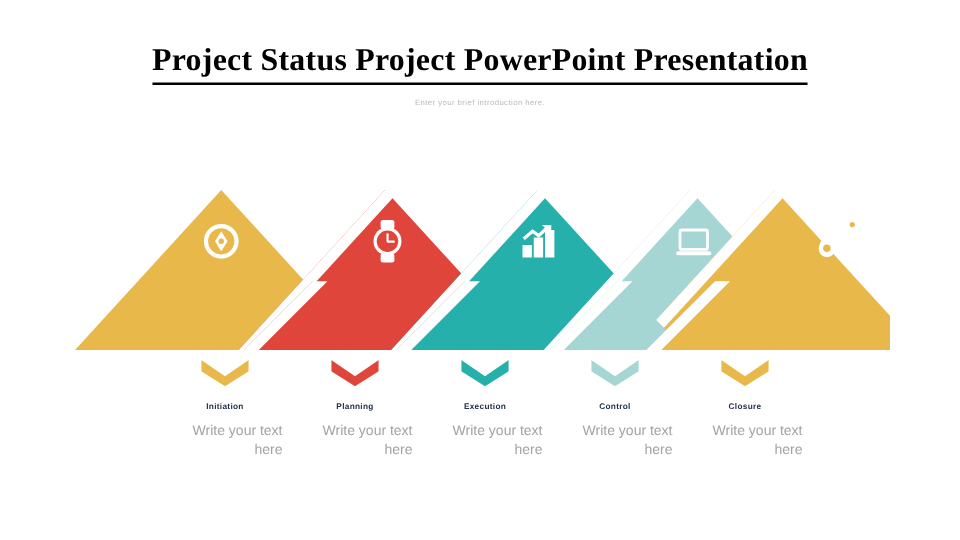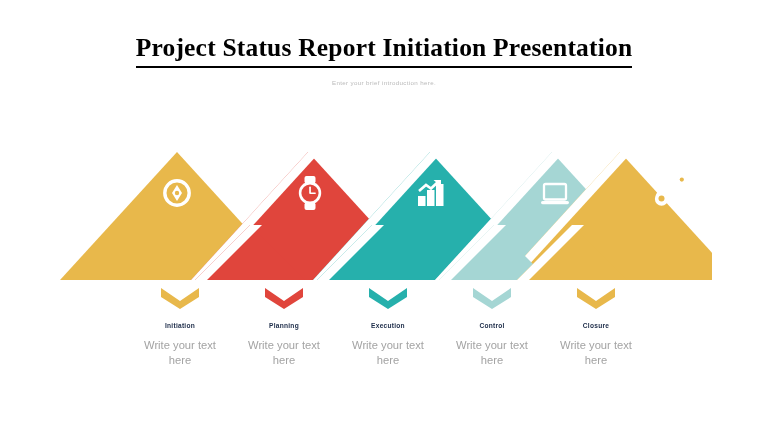--- a/index.html
+++ b/index.html
@@ -96,30 +96,30 @@
     color: #21304c;
     text-align: center;
     white-space: nowrap;
   }
   .col-body {
     margin-top: 9px;
     width: 92px;
     font-size: 11.2px;
     line-height: 15px;
     color: #a3a3a3;
-    text-align: center;
+    text-align: right;
   }
 </style>
 </head>
 <body>
 
 <div class="slide">
 
   <div class="title-wrap">
-    <div class="slide-title">Project Status Report Initiation Presentation</div>
+    <div class="slide-title">Project Status Project PowerPoint Presentation</div>
   </div>
   <div class="slide-subtitle">Enter your brief introduction here.</div>
 
   <div class="graphic">
     <svg viewBox="0 0 652 145" xmlns="http://www.w3.org/2000/svg">
 
       <g>
         <polygon points="117,12 234,140 0,140" fill="#e8b84b"></polygon>
       </g>
       <g>

